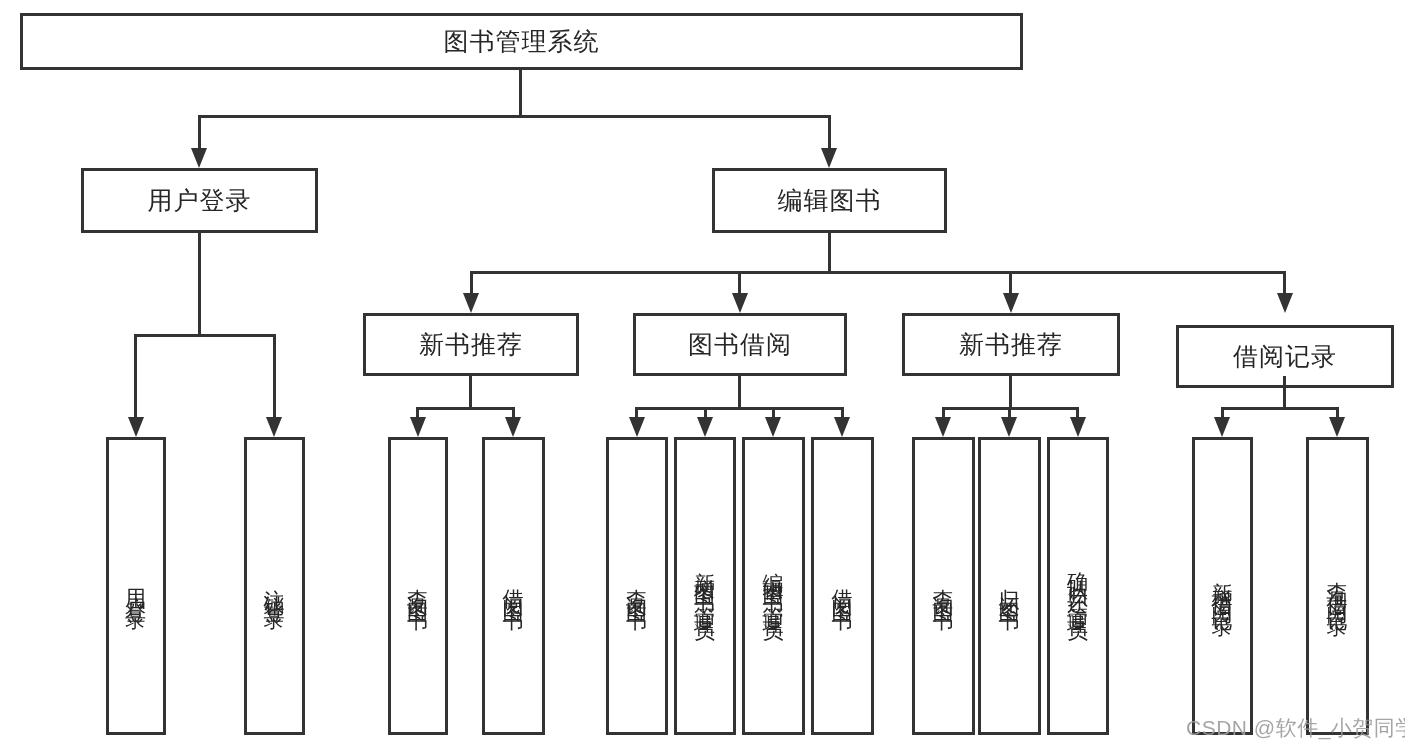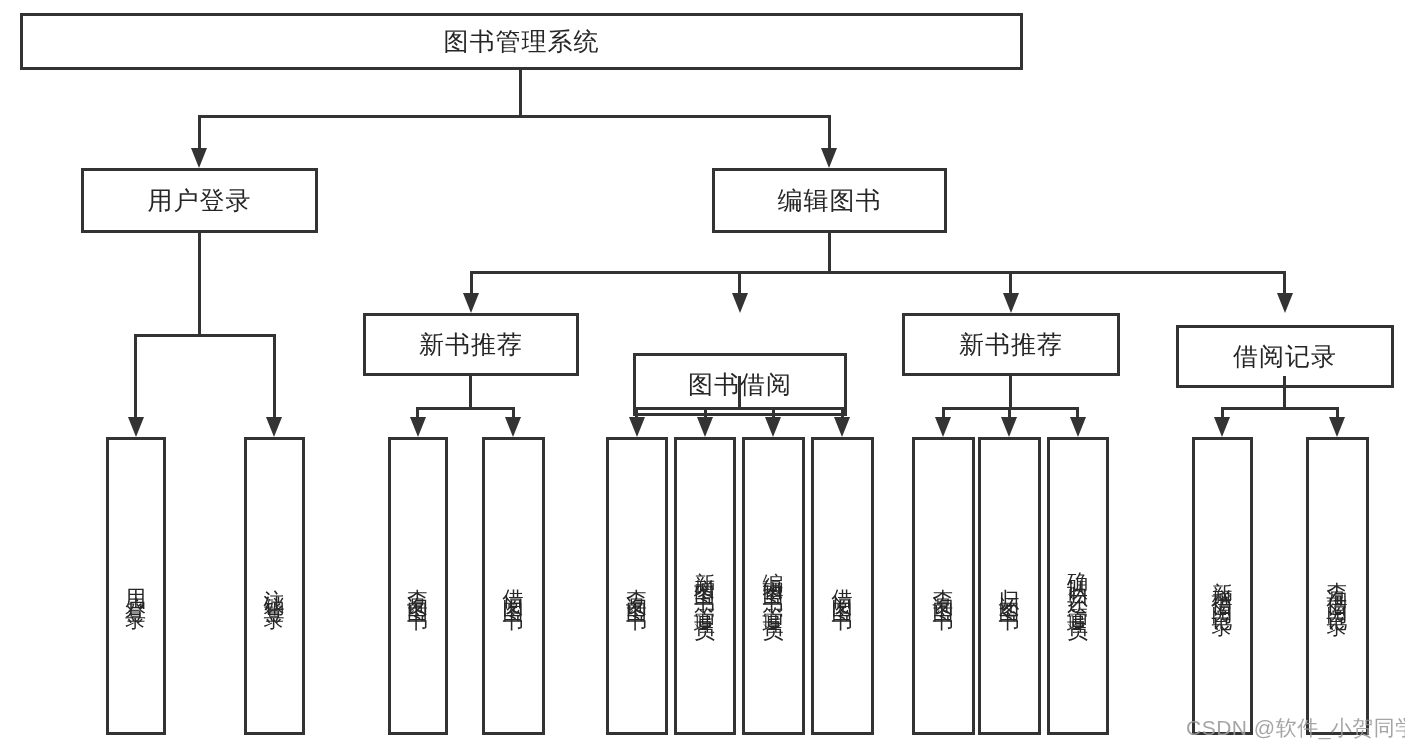--- a/index.html
+++ b/index.html
@@ -77,21 +77,21 @@
   <div class="v" style="left:738px;top:271px;height:24px;"></div>
   <div class="arrow" style="left:732px;top:293px;"></div>
   <div class="v" style="left:1009px;top:271px;height:24px;"></div>
   <div class="arrow" style="left:1003px;top:293px;"></div>
   <div class="v" style="left:1283px;top:271px;height:24px;"></div>
   <div class="arrow" style="left:1277px;top:293px;"></div>
 
   <div class="hbox" style="left:363px;top:313px;width:216px;height:63px;">
     <span>新书推荐</span>
   </div>
-  <div class="hbox" style="left:633px;top:313px;width:214px;height:63px;margin-top:40px;">
+  <div class="hbox" style="left:633px;top:313px;width:214px;height:63px;">
     <span>图书借阅</span>
   </div>
   <div class="hbox" style="left:902px;top:313px;width:218px;height:63px;">
     <span>新书推荐</span>
   </div>
   <div class="hbox" style="left:1176px;top:313px;width:218px;height:63px;margin-top:12px;">
     <span>借阅记录</span>
   </div>
 
   <div class="v" style="left:469px;top:376px;height:34px;"></div>

